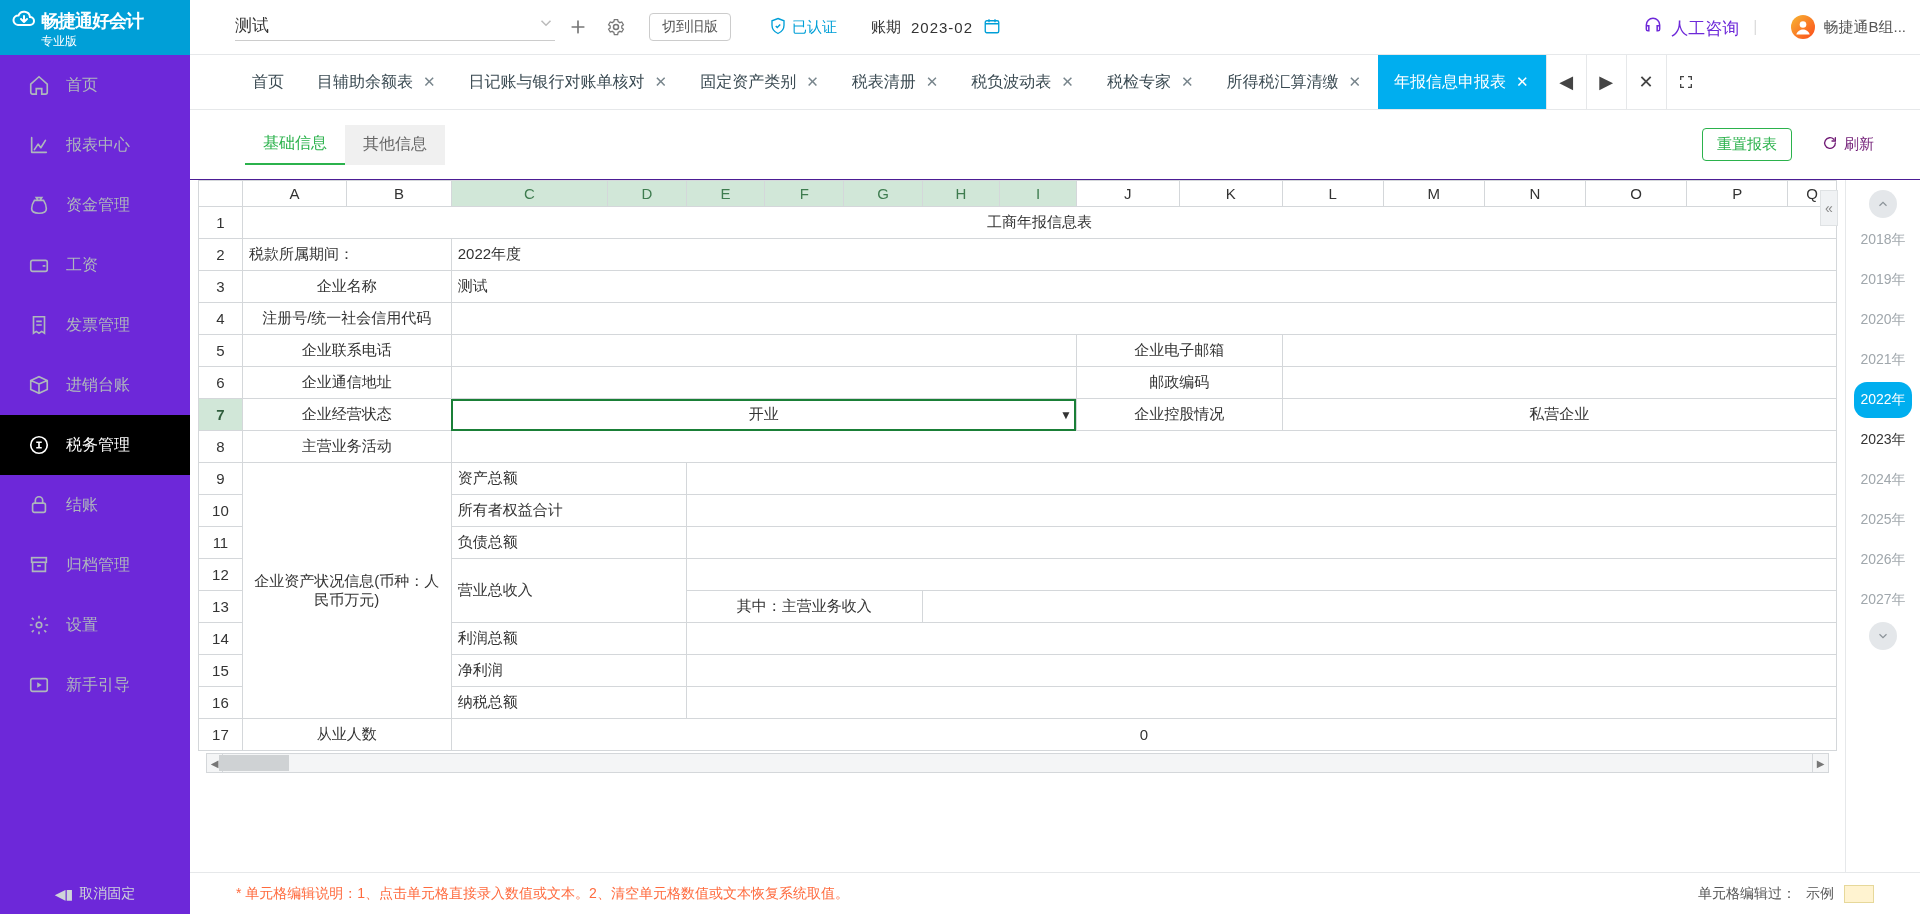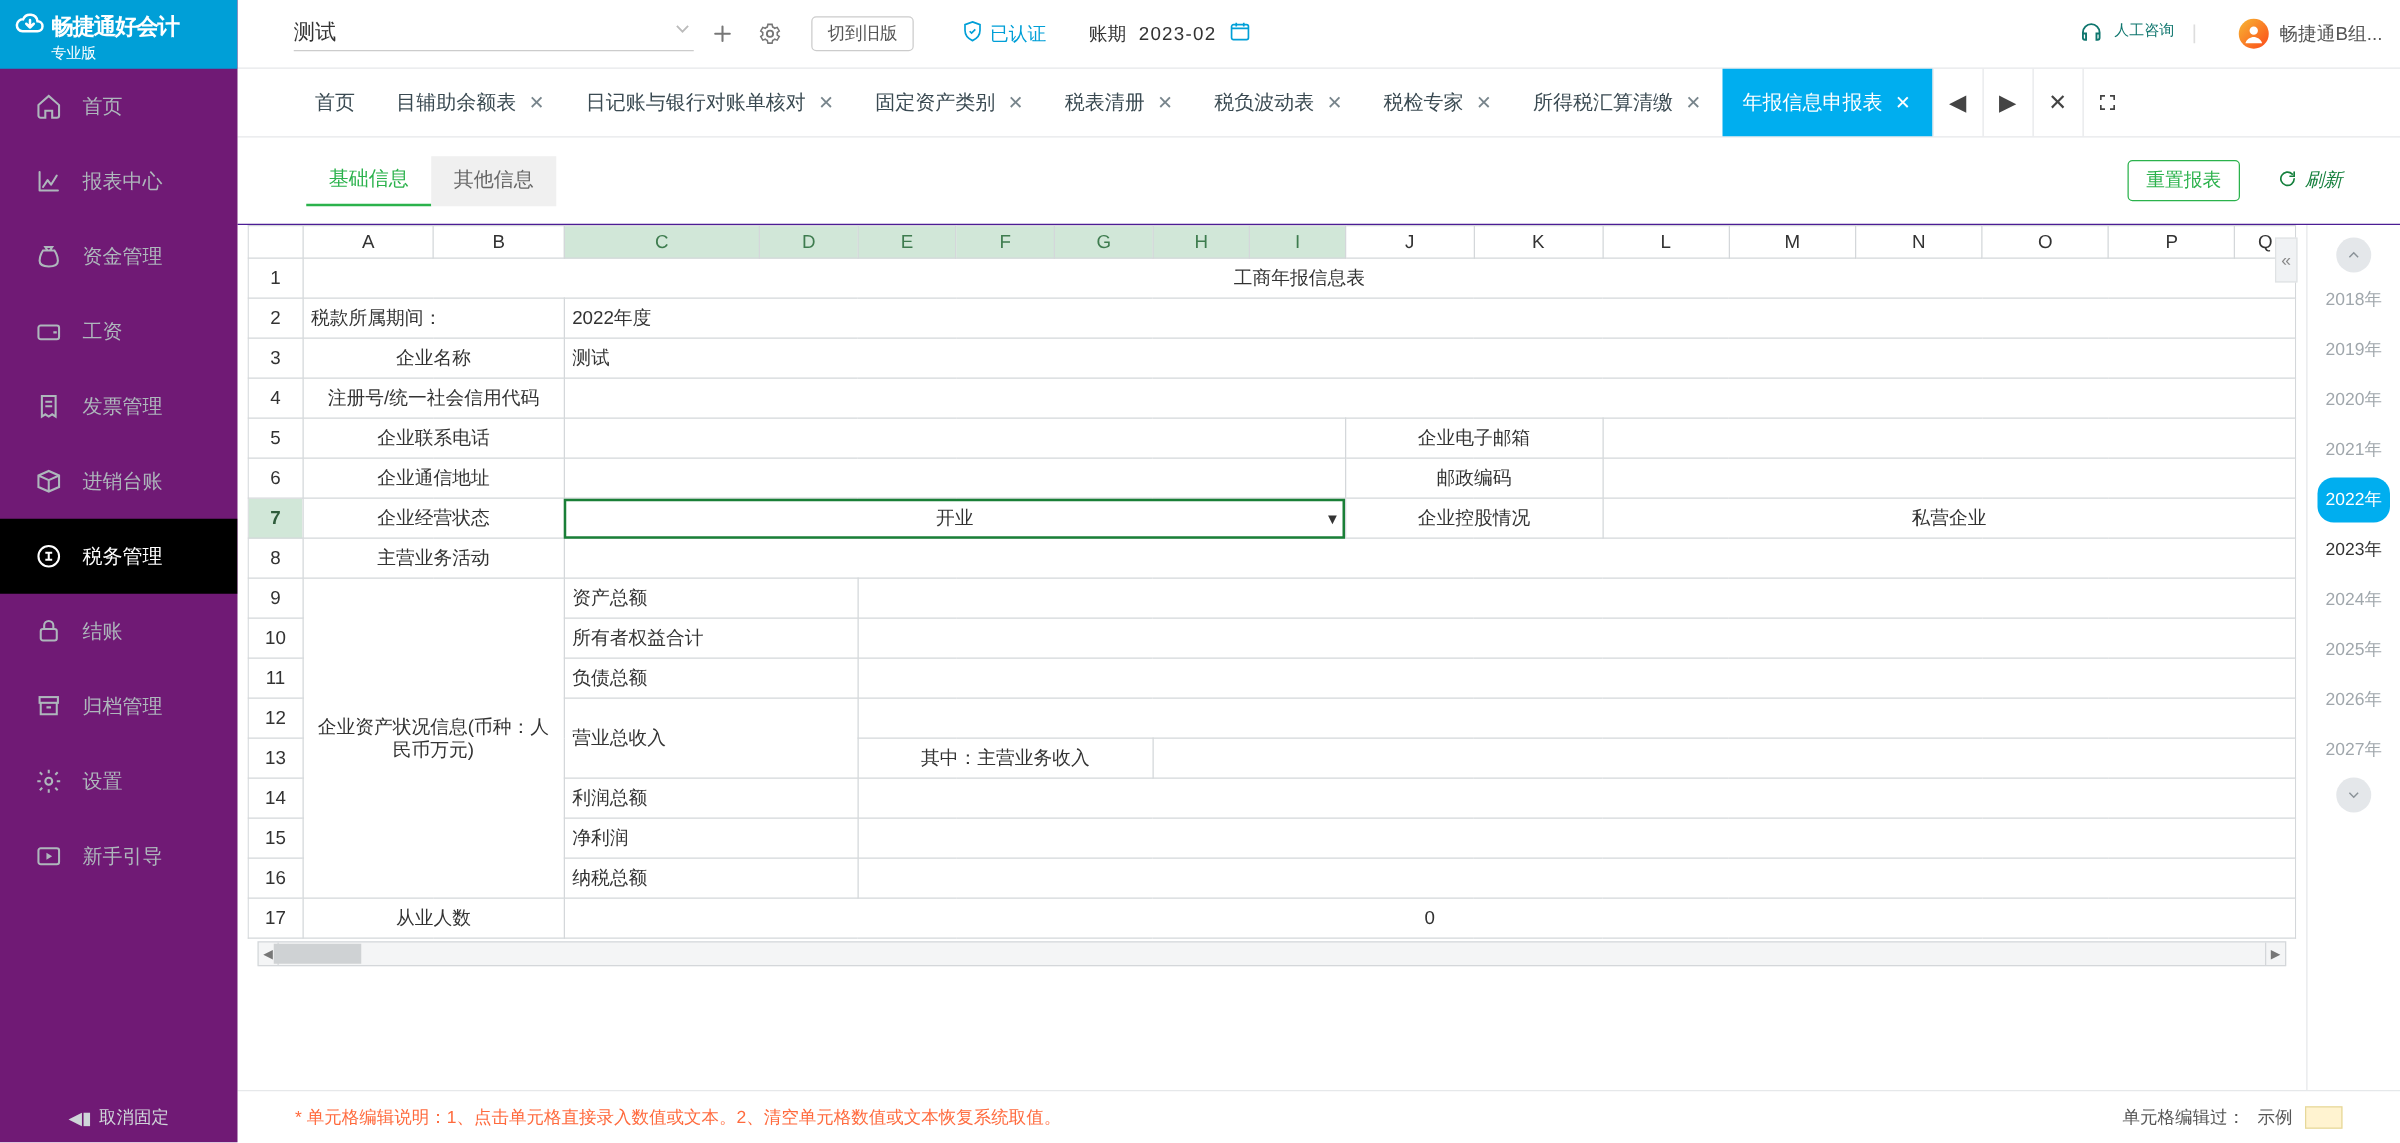--- a/index.html
+++ b/index.html
@@ -1,21 +1,21 @@
 <!DOCTYPE html>
 <html><head>
 <meta charset="utf-8">
 <style>
 * { margin: 0; padding: 0; box-sizing: border-box; font-family: "Microsoft YaHei", "PingFang SC", Arial, sans-serif; }
 body { background: #fff; width: 1920px; height: 914px; overflow: hidden; }
 
 .root { display: flex; width: 100%; height: 100%; }
 
 
-.sidebar { width: 190px; background: #701a75; color: #cfd5d9; display: flex; flex-direction: column; flex-shrink: 0; overflow-y: auto; position: relative; scrollbar-width: thin; scrollbar-color: #555 #1c2b33; }
+.sidebar { width: 190px; background: #6d28d9; color: #cfd5d9; display: flex; flex-direction: column; flex-shrink: 0; overflow-y: auto; position: relative; scrollbar-width: thin; scrollbar-color: #555 #1c2b33; }
 .sidebar::-webkit-scrollbar { width: 10px; }
 .sidebar::-webkit-scrollbar-track { background: #1c2b33; }
 .sidebar::-webkit-scrollbar-thumb { background: #555; }
 .logo { height: 55px; background: #009fd7; color: #fff; padding: 2px 12px 0 12px; display: flex; flex-direction: column; justify-content: center; flex-shrink: 0; }
 .logo-row { display: flex; align-items: center; gap: 5px; }
 .logo-icon svg { width: 24px; height: 24px; }
 .logo-text { font-size: 18px; font-weight: bold; letter-spacing: -1px; }
 .logo-sub { font-size: 12px; margin-top: -2px; padding-left: 29px; }
 .nav { flex: 1 0 auto; }
 .nav-item { display: flex; align-items: center; gap: 16px; height: 60px; padding: 0 28px; font-size: 16px; cursor: pointer; color: #aeb7bc; }
@@ -32,42 +32,42 @@
 .company-select { font-size: 17px; color: #333; display: flex; align-items: center; gap: 8px; width: 320px; border-bottom: 1px solid #ccc; padding-bottom: 3px; cursor: pointer; }
 .company-select .spacer { flex: 1; }
 .company-select .chev { color: #bbb; font-size: 18px; }
 .icon-btn { width: 30px; height: 30px; display: flex; align-items: center; justify-content: center; color: #777; border-radius: 4px; cursor: pointer; font-size: 20px; }
 .old-ver { border: 1px solid #ccc; padding: 4px 12px; border-radius: 4px; font-size: 14px; color: #555; margin-left: 10px; cursor: pointer; }
 .verified { color: #009fd7; display: flex; align-items: center; gap: 5px; font-size: 15px; margin-left: 30px; }
 .period { display: flex; align-items: center; gap: 10px; font-size: 15px; color: #333; margin-left: 26px; }
 .period .val { letter-spacing: 1px; color: #333; }
 .period .cal { color: #009fd7; }
 .tb-spacer { flex: 1; }
-.support { display: flex; align-items: flex-start; gap: 8px; font-size: 12px; color: #0f766e; cursor: pointer; }
+.support { display: flex; align-items: flex-end; gap: 8px; font-size: 17px; color: #6d28d9; cursor: pointer; }
 .user { display: flex; align-items: center; gap: 8px; font-size: 15px; color: #555; margin-left: 20px; cursor: pointer; }
 .avatar { width: 24px; height: 24px; border-radius: 50%; background: linear-gradient(135deg, #f7b733, #fc4a1a); display: flex; align-items: center; justify-content: center; }
 .avatar svg { width: 20px; height: 20px; }
 
 
 .tabs-row { height: 55px; border-bottom: 1px solid #e6e8ea; display: flex; align-items: stretch; padding-left: 46px; }
 .tab { display: flex; align-items: center; font-size: 16px; color: #3a4a52; padding: 0 16px; gap: 6px; cursor: pointer; white-space: nowrap; border-right: 1px solid transparent; }
 .tab .close { font-size: 15px; color: #78858c; margin-left: 4px; }
 .tab.active { background: #00aeef; color: #fff; }
 .tab.active .close { color: #fff; }
 .tab-ctrl { width: 40px; display: flex; align-items: center; justify-content: center; border-left: 1px solid #e6e8ea; font-size: 18px; color: #444; cursor: pointer; }
 
 
 .subrow { height: 70px; display: flex; align-items: center; padding: 0 46px 0 55px; border-bottom: 1px solid #4c1d95; }
 .subtabs { display: flex; height: 40px; }
 .subtab { padding: 0 18px; display: flex; align-items: center; font-size: 16px; color: #666; cursor: pointer; }
 .subtab.active { color: #2bb24c; font-weight: 500; border-bottom: 2px solid #2bb24c; }
 .subtab.muted { background: #f0f0f0; }
 .sub-spacer { flex: 1; }
 .btn-outline-green { border: 1px solid #2bb24c; color: #2bb24c; background: #fff; padding: 6px 14px; border-radius: 4px; font-size: 15px; cursor: pointer; }
-.refresh { display: flex; align-items: center; gap: 6px; color: #15803d; font-size: 15px; margin-left: 30px; cursor: pointer; font-style: italic; }
+.refresh { display: flex; align-items: flex-end; gap: 6px; color: #701a75; font-size: 15px; margin-left: 30px; cursor: pointer; }
 
 
 .sheet-wrap { position: relative; flex: 1; display: flex; overflow: hidden; }
 .sheet { flex: 1; overflow: auto; margin: 0 8px; }
 .grid { border-collapse: collapse; table-layout: fixed; }
 .grid td, .grid th { border: 1px solid #d4d7da; font-size: 15px; color: #333; background: #fff; vertical-align: middle; }
 .corner { width: 45px; height: 26px; background: #e9ecee; }
 .colhdr { background: #e9ecee; text-align: center; font-weight: normal; height: 26px; font-size: 13px; color: #636c72; }
 .colhdr.sel { background: #d1e7d8; color: #3e7c4f; }
 .rowhdr { width: 45px; background: #e9ecee; text-align: center; font-size: 13px; color: #636c72; }

